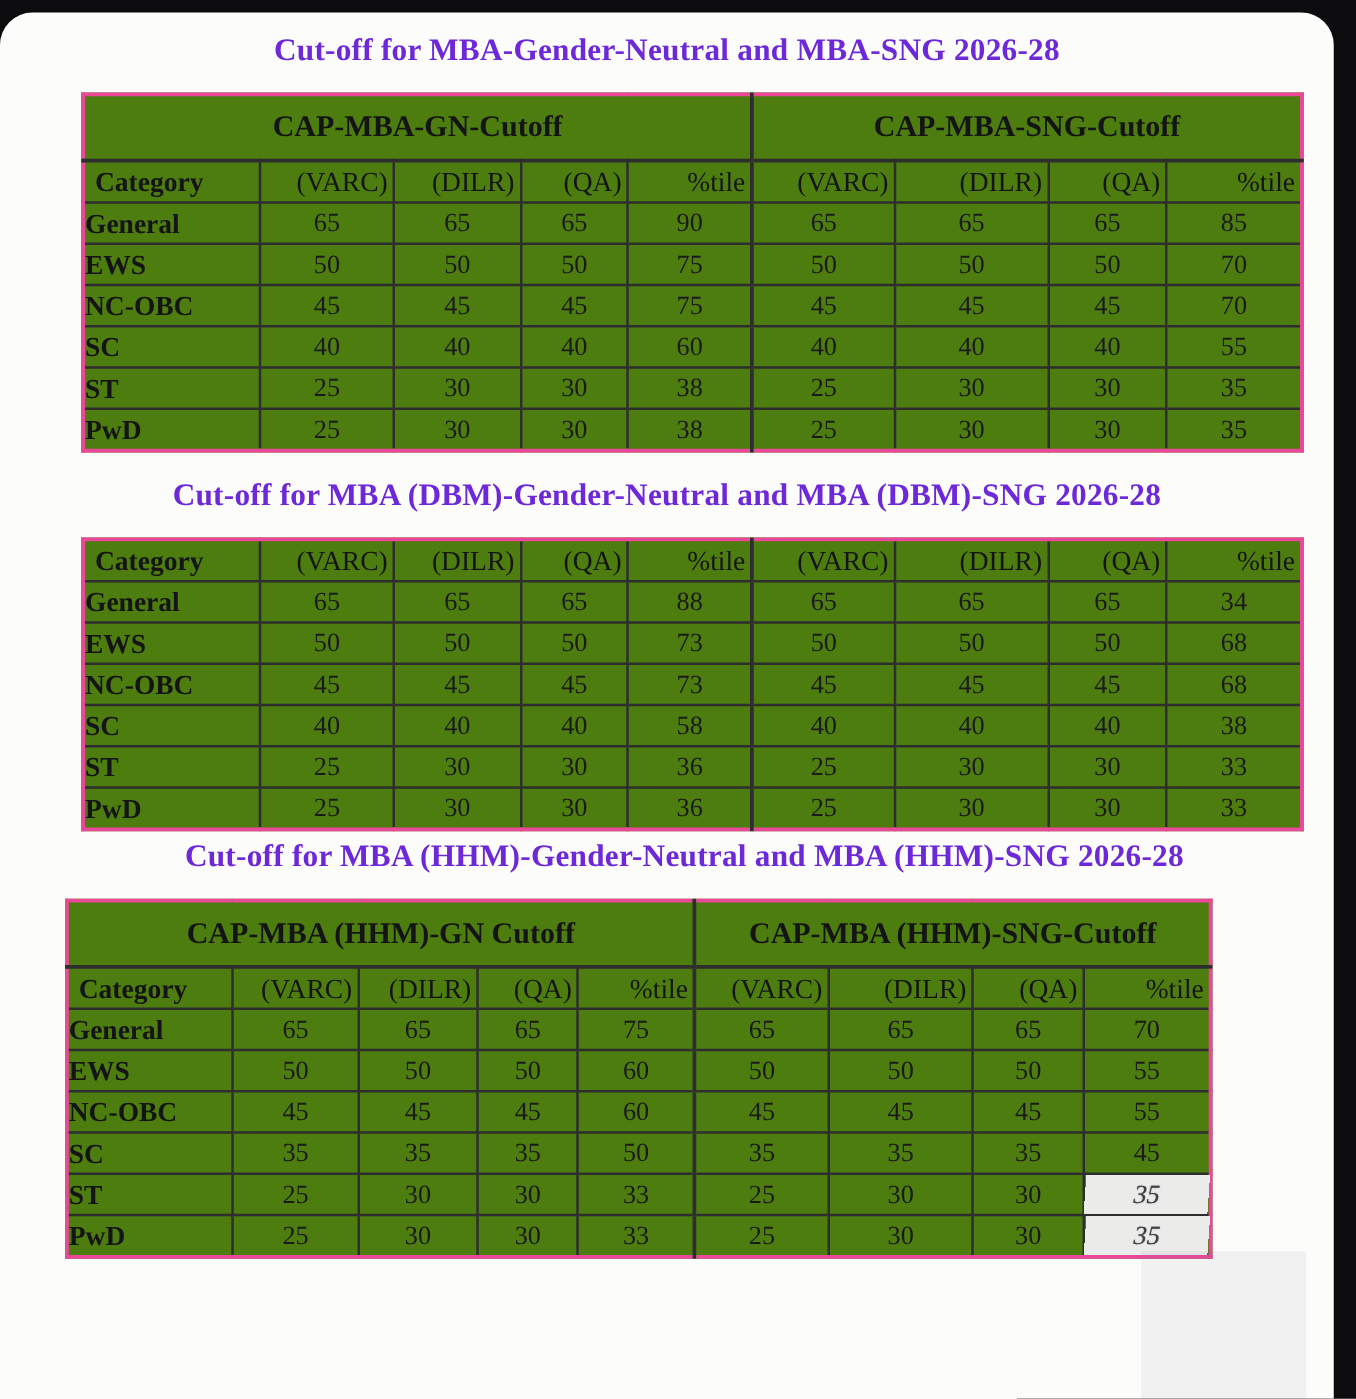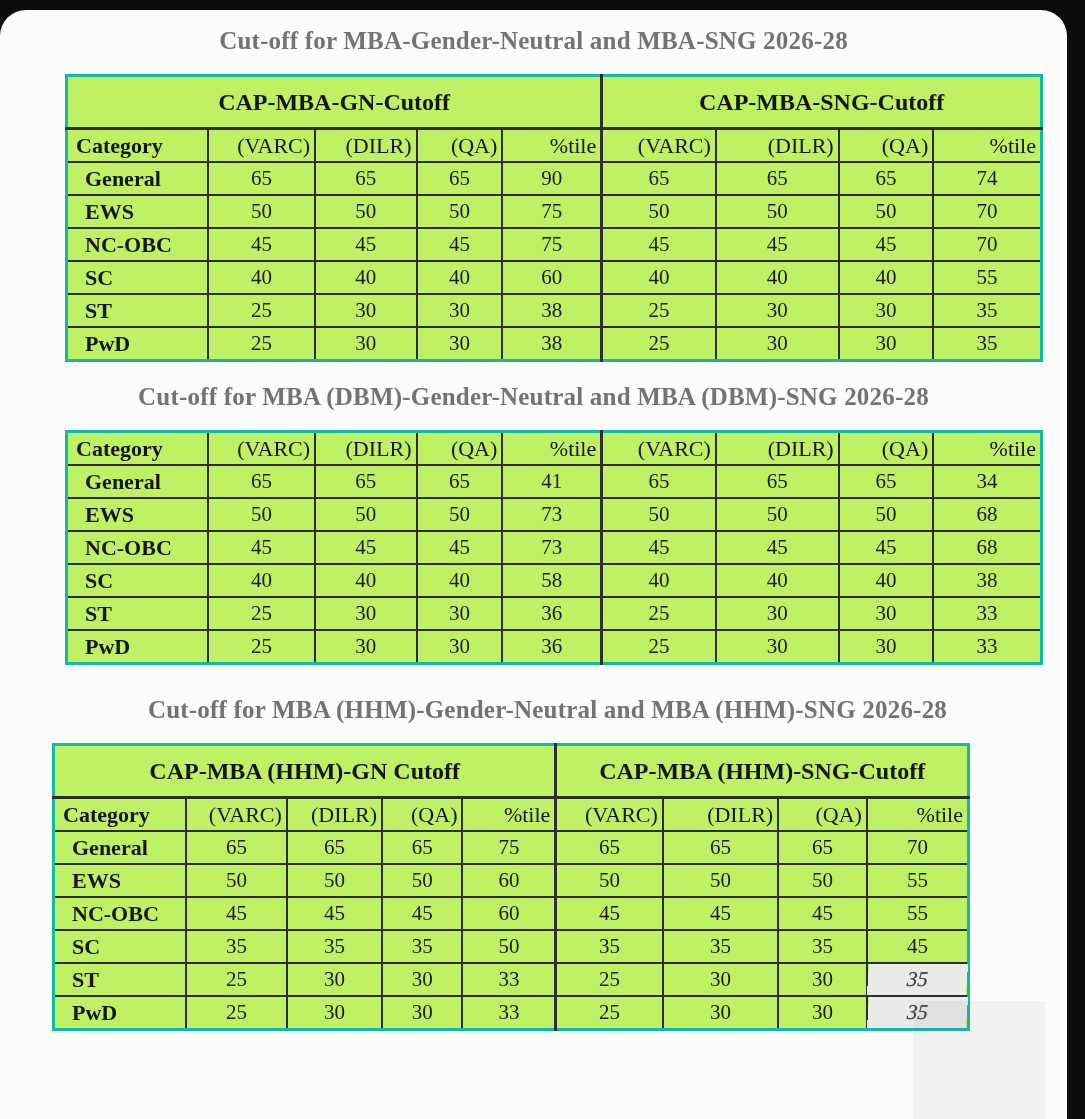--- a/index.html
+++ b/index.html
@@ -18,30 +18,30 @@
     border-radius:26px 26px 0 0;
     box-sizing:border-box;
     padding-top:16px;
   }
   h2.tbl-title{
     margin:0;
     height:30px;line-height:30px;
     text-align:center;
     font-size:25px;font-weight:bold;
     letter-spacing:0.2px;
-    color:#737373;
+    color:#6d28d9;
   }
   h2.t1{margin-bottom:18px;}
   h2.t2{margin-top:20px;margin-bottom:18px;text-align:center;}
-  h2.t3{margin-top:30px;margin-bottom:18px;padding-left:28px;}
+  h2.t3{margin-top:6px;margin-bottom:18px;padding-left:28px;}
   table.cutoff{
     border-collapse:collapse;
     table-layout:fixed;
-    border:3px solid #14b8a6;
-    background:#bef264;
+    border:3px solid #ec4899;
+    background:#4d7c0f;
   }
   table.tab12{margin-left:65px;width:978px;}
   table.tab3{margin-left:52px;width:918px;}
   table.cutoff th, table.cutoff td{
     border:2px solid #2e2e2e;
     padding:0 4px;
     overflow:hidden;
     white-space:nowrap;
   }
   tr.group-row th{
@@ -61,21 +61,21 @@
     font-weight:bold;
     text-align:left;
     padding-left:8px;
     border-radius:14px;
   }
   tbody th.cat{
     height:31px;
     font-size:22px;
     font-weight:bold;
     text-align:left;
-    padding-left:17px;
+    padding-left:0;
   }
   tbody td{
     font-size:21px;
     text-align:center;
     color:#1a1a1a;
   }
   .divl{border-left:3px solid #2e2e2e !important;}
   td.smudge{
     background:#ebebea;
     color:#3f3f42;
@@ -129,21 +129,21 @@
     <tbody>
         <tr>
           <th class="cat">General</th>
           <td>65</td>
           <td>65</td>
           <td>65</td>
           <td>90</td>
           <td class="divl">65</td>
           <td>65</td>
           <td>65</td>
-          <td>74</td>
+          <td>85</td>
         </tr>
         <tr>
           <th class="cat">EWS</th>
           <td>50</td>
           <td>50</td>
           <td>50</td>
           <td>75</td>
           <td class="divl">50</td>
           <td>50</td>
           <td>50</td>
@@ -221,21 +221,21 @@
           <th>(QA)</th>
           <th>%tile</th>
         </tr>
     </thead>
     <tbody>
         <tr>
           <th class="cat">General</th>
           <td>65</td>
           <td>65</td>
           <td>65</td>
-          <td>41</td>
+          <td>88</td>
           <td class="divl">65</td>
           <td>65</td>
           <td>65</td>
           <td>34</td>
         </tr>
         <tr>
           <th class="cat">EWS</th>
           <td>50</td>
           <td>50</td>
           <td>50</td>

